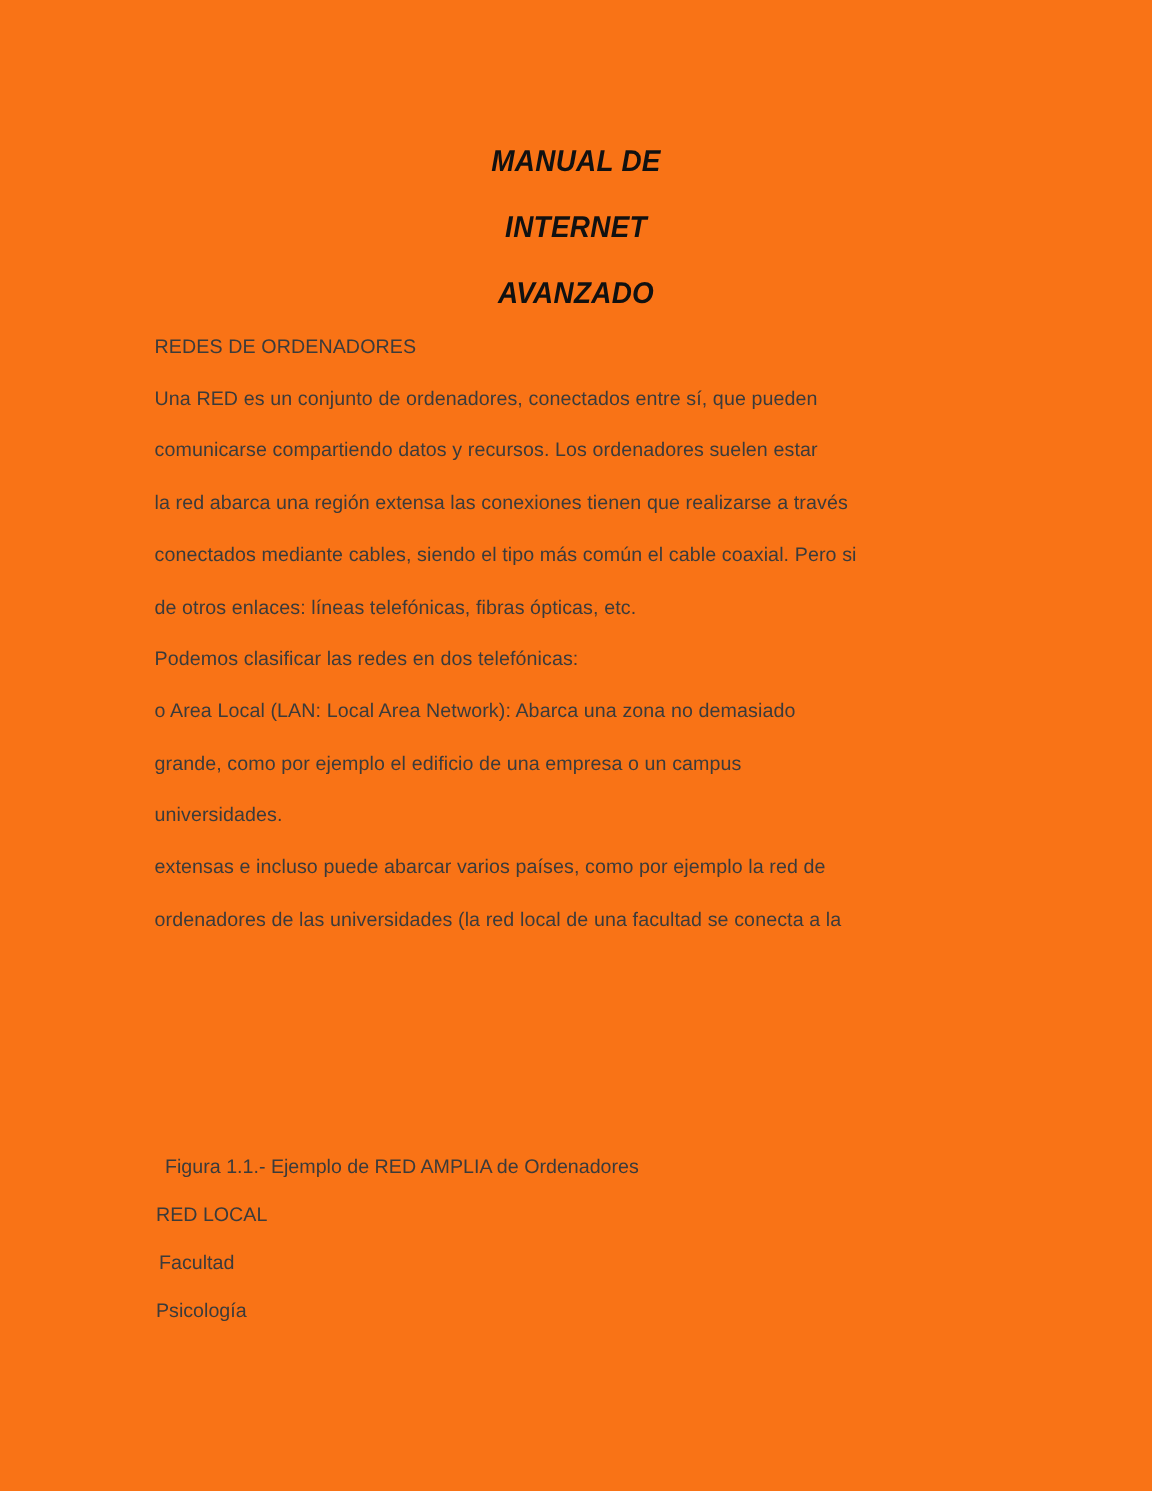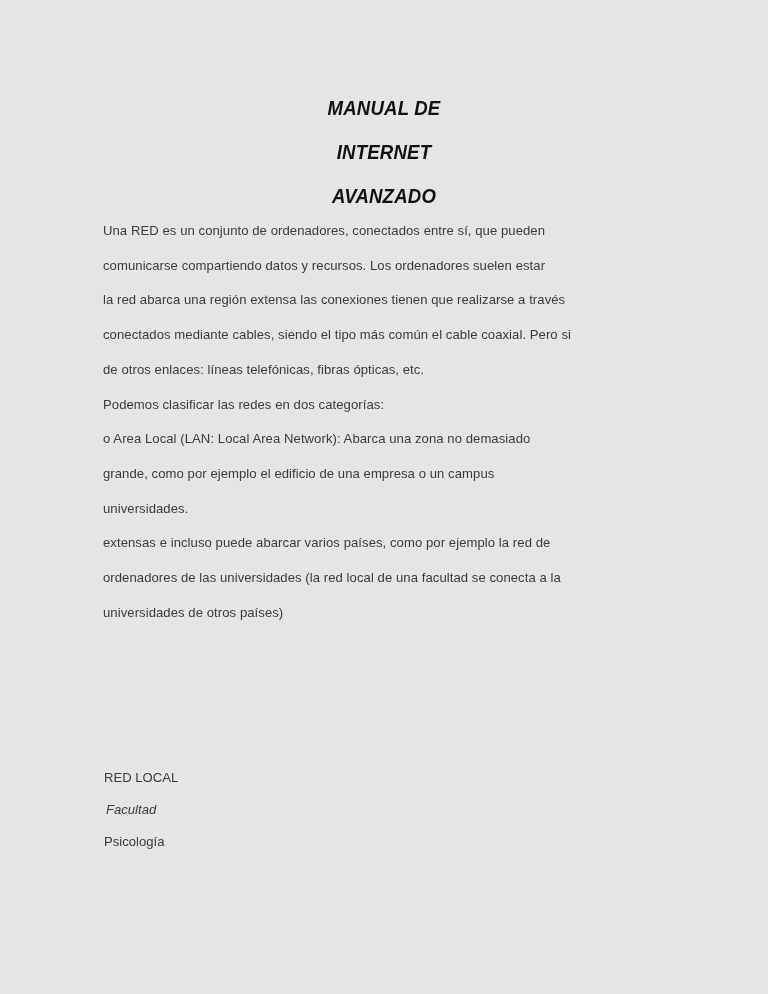--- a/index.html
+++ b/index.html
@@ -13,21 +13,21 @@
     height: 994px;
     position: relative;
     overflow: hidden;
     font-family: "Liberation Sans", "DejaVu Sans", sans-serif;
     -webkit-font-smoothing: antialiased;
   }
 
   .page {
     position: absolute;
     inset: 0;
-    background: #e5e5e5;
+    background: #f97316;
   }
 
   
   .title-block {
     position: absolute;
     left: 0;
     right: 0;
     top: 86px;
     text-align: center;
   }
@@ -79,49 +79,50 @@
   }
   .cap-line {
     font-size: 13.1px;
     line-height: 32px;
     color: #3b3b3b;
     white-space: pre;
     margin: 0;
   }
   .indent-1 { padding-left: 7px; }
   .indent-0 { padding-left: 1px; }
-  .indent-2 { padding-left: 3px; font-style: italic; }
+  .indent-2 { padding-left: 3px; }
 </style>
 </head>
 <body>
 
 <div class="page">
 
   <div class="title-block">
     <span class="title-line">MANUAL DE</span>
     <span class="title-line">INTERNET</span>
     <span class="title-line">AVANZADO</span>
   </div>
 
   <div class="body-col">
+    <p class="para">REDES DE ORDENADORES</p>
     <p class="para">Una RED es un conjunto de ordenadores, conectados entre sí, que pueden</p>
     <p class="para">comunicarse compartiendo datos y recursos. Los ordenadores suelen estar</p>
     <p class="para">la red abarca una región extensa las conexiones tienen que realizarse a través</p>
     <p class="para">conectados mediante cables, siendo el tipo más común el cable coaxial. Pero si</p>
     <p class="para">de otros enlaces: líneas telefónicas, fibras ópticas, etc.</p>
-    <p class="para">Podemos clasificar las redes en dos categorías:</p>
+    <p class="para">Podemos clasificar las redes en dos telefónicas:</p>
     <p class="para">o Area Local (LAN: Local Area Network): Abarca una zona no demasiado</p>
     <p class="para">grande, como por ejemplo el edificio de una empresa o un campus</p>
     <p class="para">universidades.</p>
     <p class="para">extensas e incluso puede abarcar varios países, como por ejemplo la red de</p>
     <p class="para">ordenadores de las universidades (la red local de una facultad se conecta a la</p>
-    <p class="para">universidades de otros países)</p>
   </div>
 
   <div class="figure-gap"></div>
 
   <div class="caption-block">
+    <p class="cap-line indent-1">Figura 1.1.- Ejemplo de RED AMPLIA de Ordenadores</p>
     <p class="cap-line indent-0">RED LOCAL</p>
     <p class="cap-line indent-2">Facultad</p>
     <p class="cap-line indent-0">Psicología</p>
   </div>
 
 </div>
 
 </body></html>

